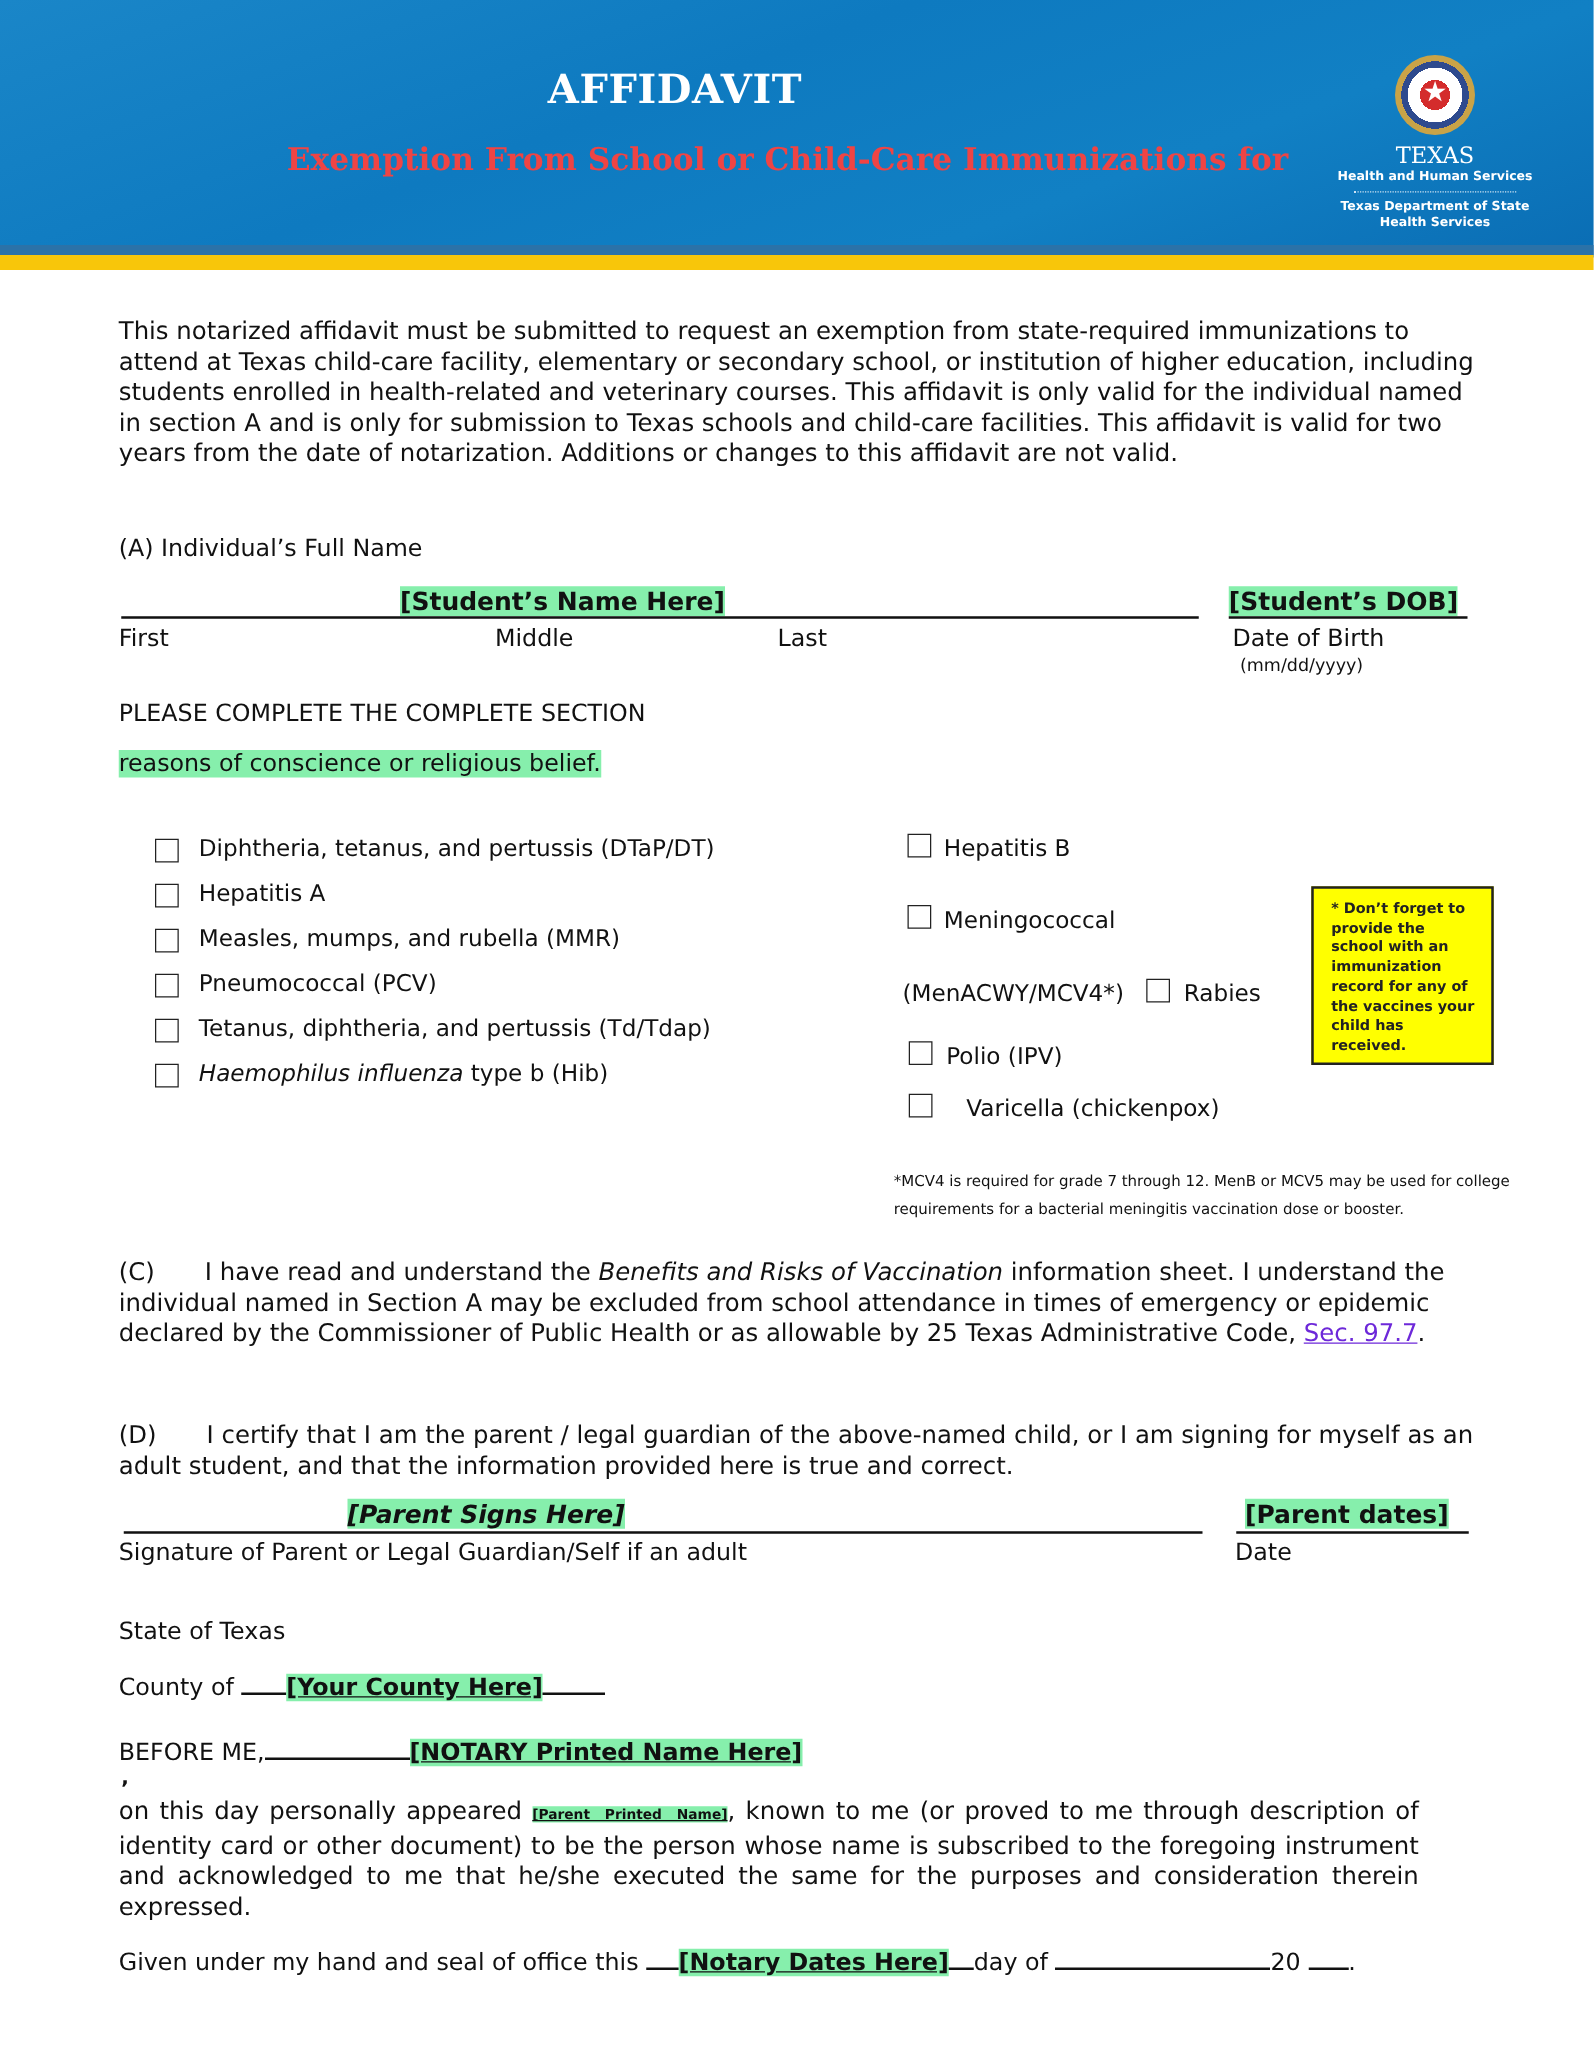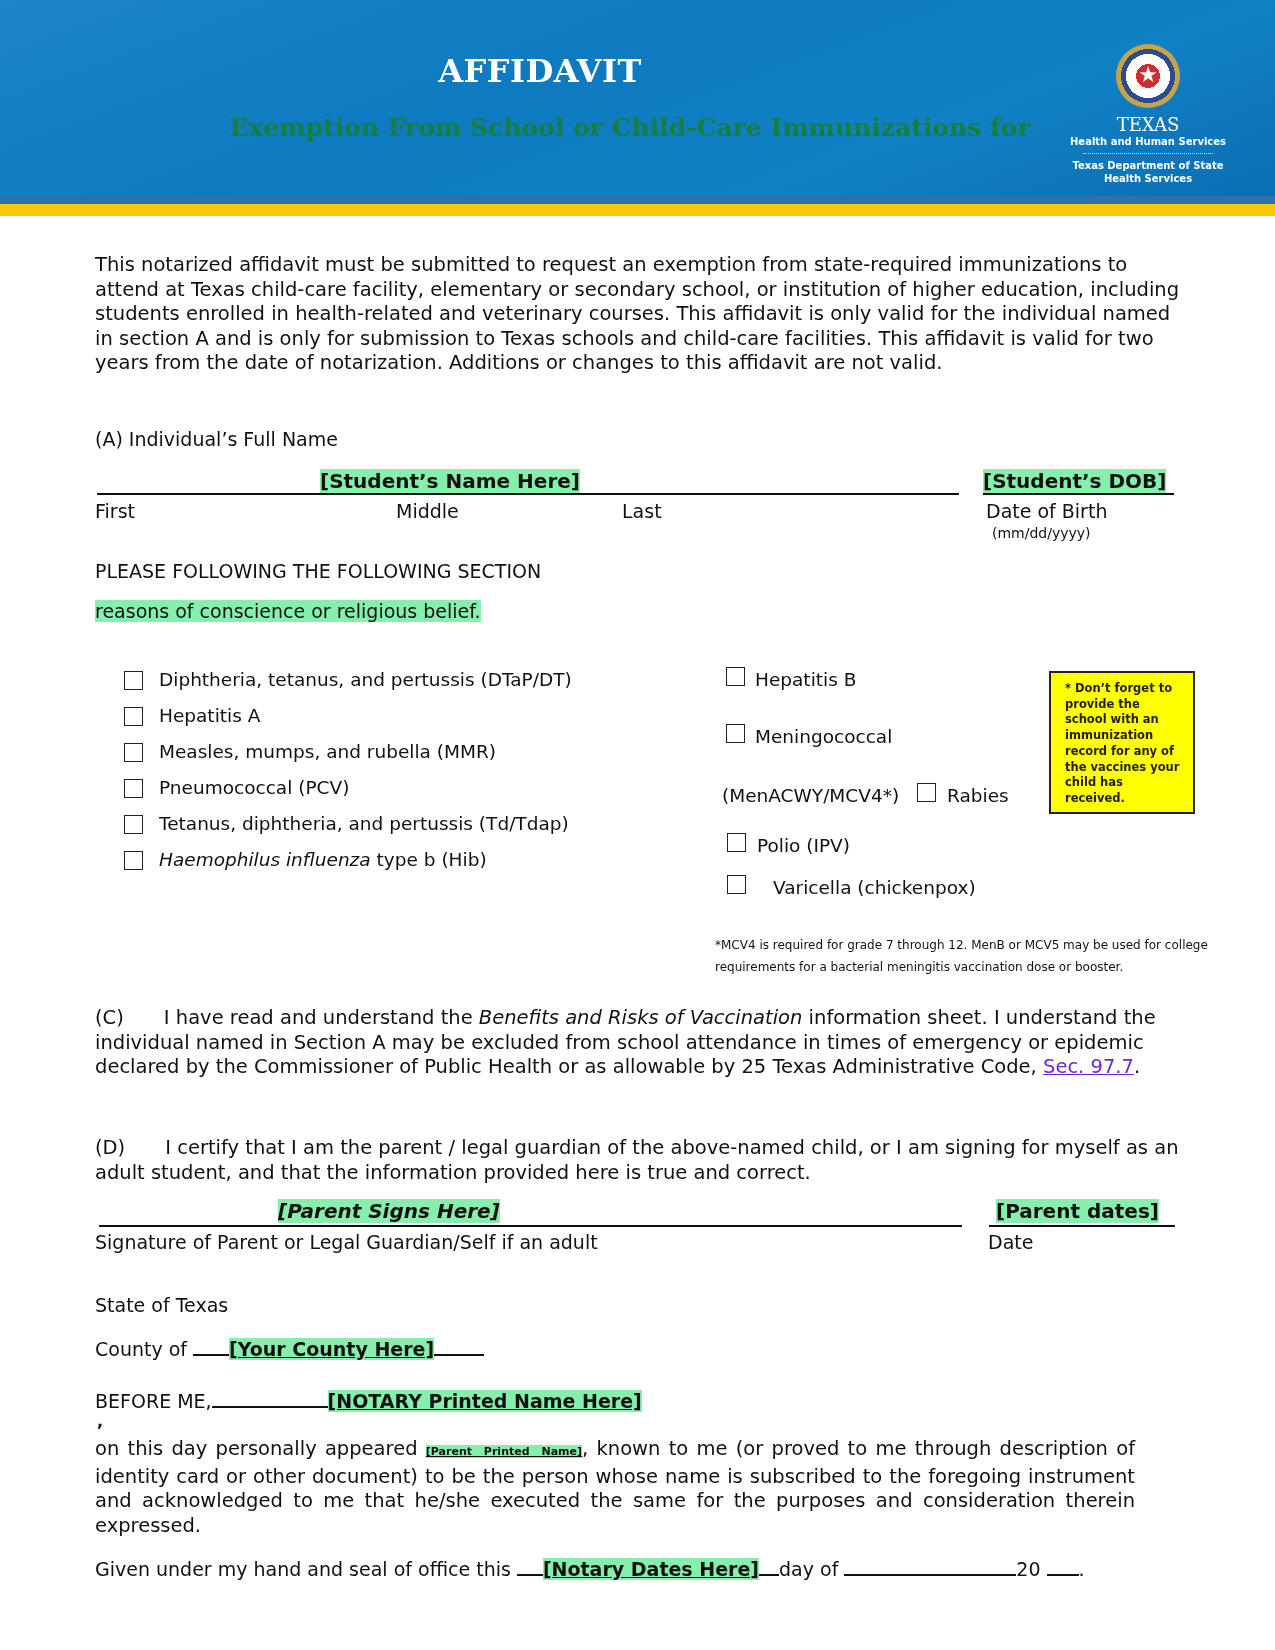--- a/index.html
+++ b/index.html
@@ -12,41 +12,41 @@
     background: linear-gradient(160deg, #1a86c8 0%, #0e7ac0 40%, #1180c4 70%, #0a6db4 100%);
   }
   .header-band-dark { position: absolute; left: 0; top: 196px; width: 1275px; height: 8px; background: #2b72a8; }
   .header-band-gold { position: absolute; left: 0; top: 204px; width: 1275px; height: 12px; background: #f8c60a; }
   .title {
     position: absolute; left: 0; width: 1080px; top: 52px; text-align: center;
     font-family: "DejaVu Serif", serif; font-weight: bold; color: #fff; font-size: 32px; letter-spacing: 0.5px;
   }
   .subtitle {
     position: absolute; left: 200px; width: 860px; top: 110px; text-align: center;
-    font-family: "DejaVu Serif", serif; font-weight: bold; color: #15803d; font-size: 25px; line-height: 35px;
+    font-family: "DejaVu Serif", serif; font-weight: bold; color: #ef4444; font-size: 25px; line-height: 35px;
   }
   .logo { position: absolute; left: 1068px; top: 44px; width: 160px; text-align: center; color: #fff; }
   .seal {
     width: 64px; height: 64px; margin: 0 auto; border-radius: 50%;
     background: radial-gradient(circle at 50% 50%, #d42c2c 0 12px, #ffffff 12px 22px, #2e4a8e 22px 27px, #c9a347 27px 32px);
     position: relative;
   }
   .seal-star { position: absolute; left: 0; top: 17px; width: 64px; text-align: center; color: #fff; font-size: 22px; line-height: 28px; }
   .logo-texas { font-family: "DejaVu Serif", serif; font-size: 18px; margin-top: 6px; }
   .logo-small { font-size: 10px; font-weight: bold; line-height: 13px; }
   .logo-rule { width: 130px; margin: 5px auto; border-top: 1px dotted #cfe3f3; }
 
   .p { position: absolute; left: 95px; width: 1090px; line-height: 24.5px; font-size: 19.5px; }
   .abs { position: absolute; white-space: nowrap; }
   .hl { background: #86efac; }
   .bold { font-weight: bold; }
   .line { position: absolute; border-top: 2px solid #111; height: 0; }
   .cb { position: absolute; width: 19px; height: 19px; border: 1.5px solid #222; background: #fff; box-sizing: border-box; }
   .note-box {
-    position: absolute; left: 1049px; top: 671px; width: 146px; height: 143px; background: #ffff00;
+    position: absolute; left: 1049px; top: 709px; width: 146px; height: 143px; background: #ffff00;
     border: 2px solid #222; box-sizing: border-box; padding: 8px 10px 0 14px;
     font-size: 11.5px; font-weight: bold; line-height: 15.7px; color: #222;
   }
   .small { font-size: 12px; line-height: 22px; }
   a.link { color: #6d28d9; text-decoration: underline; }
   .u { text-decoration: underline; }
 </style>
 </head>
 <body>
 
@@ -74,21 +74,21 @@
 <div class="abs bold hl" style="left:320px; top:469px; font-size:20px;">[Student’s Name Here]</div>
 <div class="line" style="left:97px; top:493px; width:862px;"></div>
 <div class="abs bold hl" style="left:983px; top:469px; font-size:20px;">[Student’s DOB]</div>
 <div class="line" style="left:983px; top:493px; width:191px;"></div>
 <div class="abs" style="left:95px; top:500px;">First</div>
 <div class="abs" style="left:396px; top:500px;">Middle</div>
 <div class="abs" style="left:622px; top:500px;">Last</div>
 <div class="abs" style="left:986px; top:500px;">Date of Birth</div>
 <div class="abs" style="left:992px; top:525px; font-size:14px;">(mm/dd/yyyy)</div>
 
-<div class="abs" style="left:95px; top:560px;">PLEASE FOLLOWING THE FOLLOWING SECTION</div>
+<div class="abs" style="left:95px; top:560px;">PLEASE COMPLETE THE COMPLETE SECTION</div>
 
 <div class="abs" style="left:95px; top:599px; line-height:25px;">
   <div><span class="hl">reasons of conscience or religious belief.</span></div>
 </div>
 
 <div class="cb" style="left:124px; top:671px;"></div>
 <div class="abs" style="left:159px; top:669px; font-size:18.5px;">Diphtheria, tetanus, and pertussis (DTaP/DT)</div>
 <div class="cb" style="left:124px; top:707px;"></div>
 <div class="abs" style="left:159px; top:705px; font-size:18.5px;">Hepatitis A</div>
 <div class="cb" style="left:124px; top:743px;"></div>

